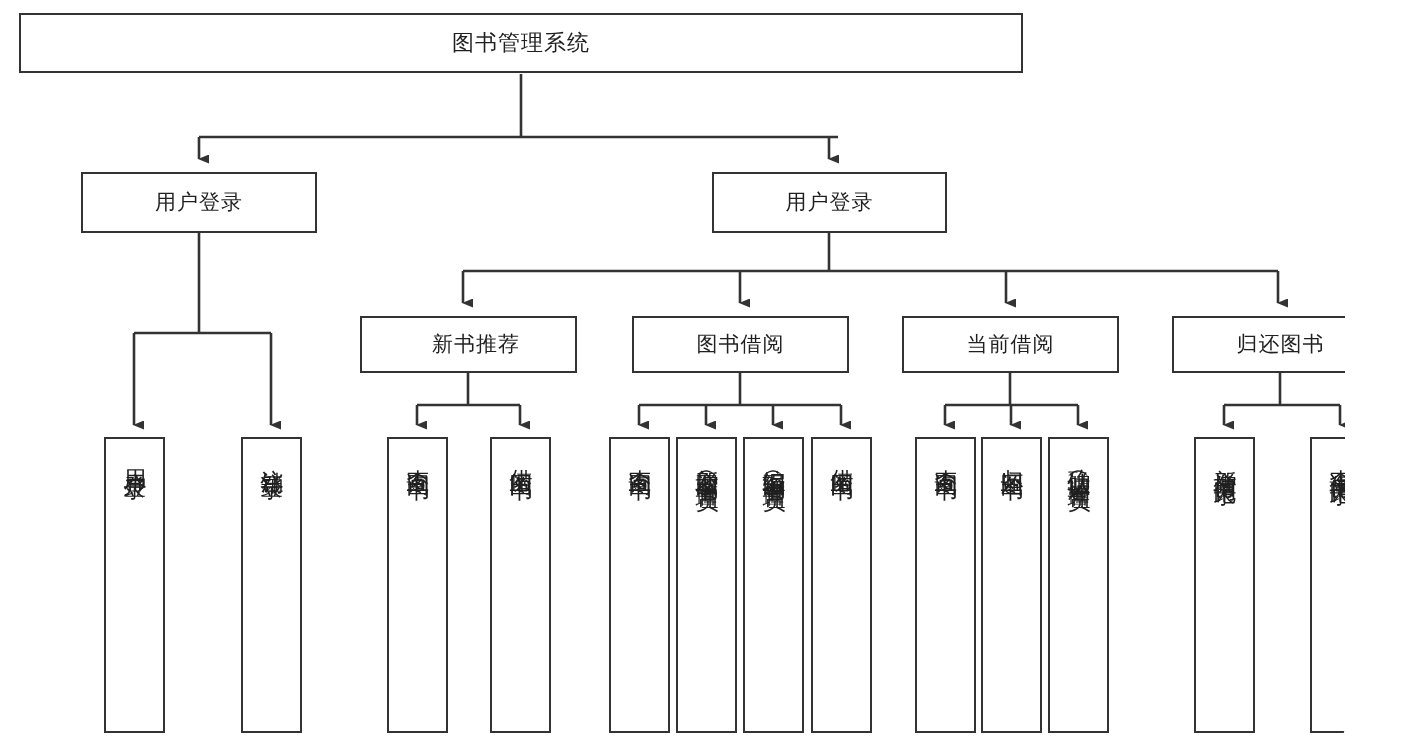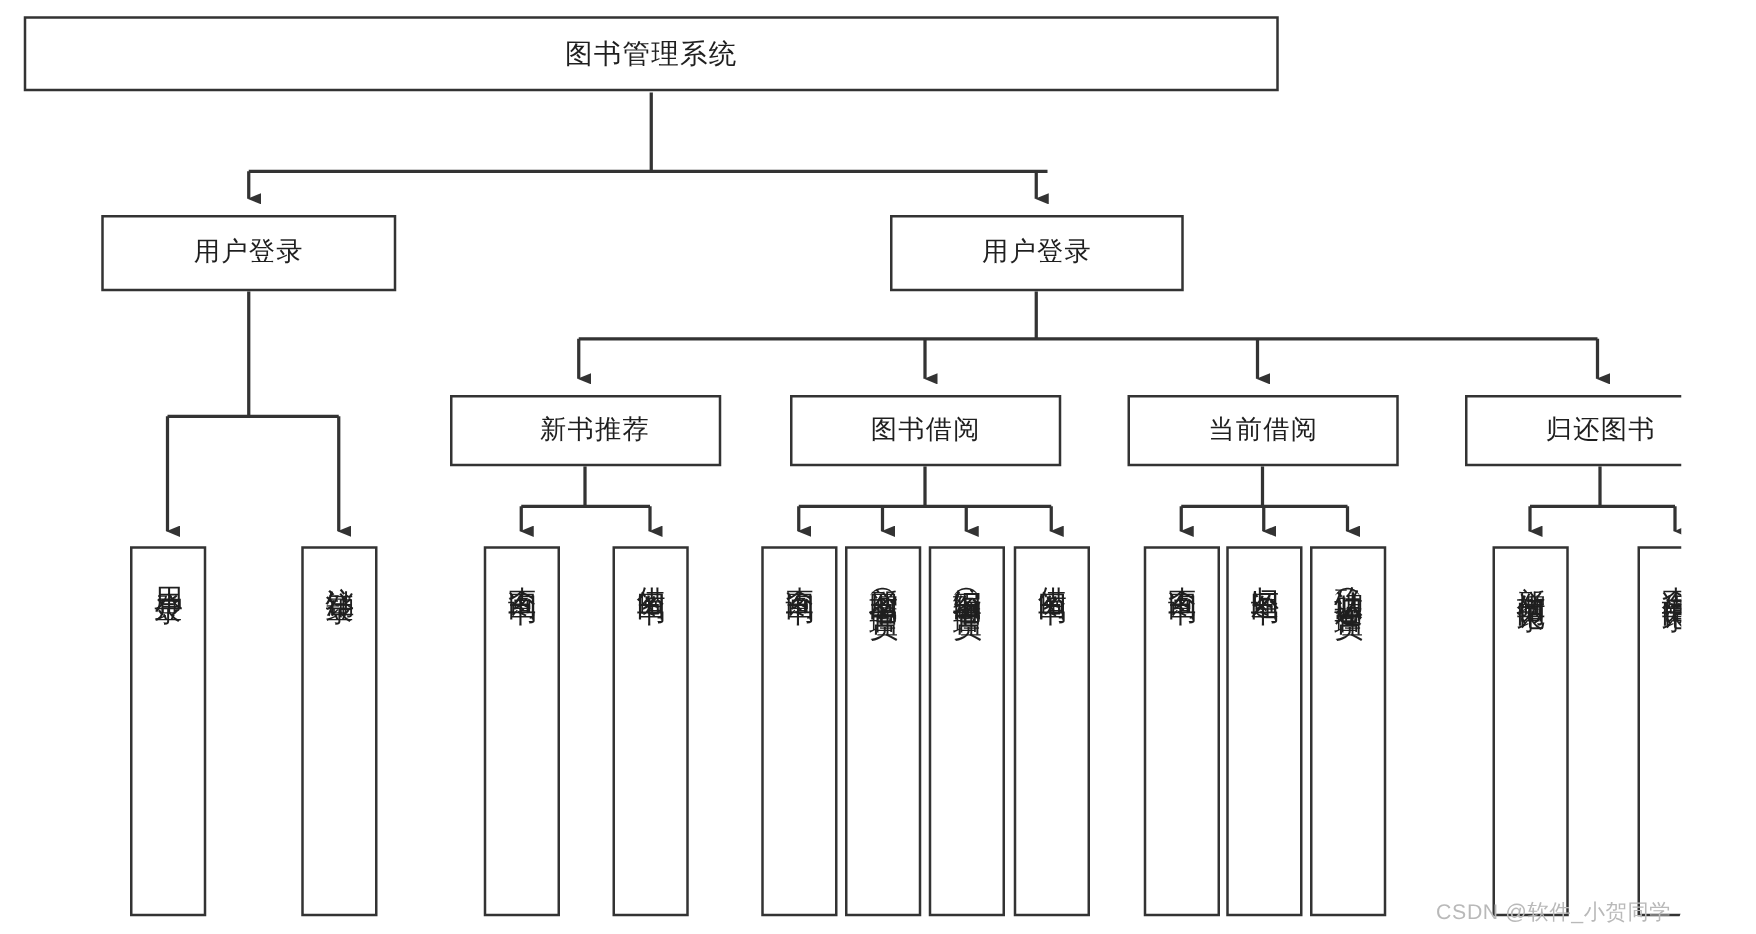--- a/index.html
+++ b/index.html
@@ -183,15 +183,14 @@
     <span class="lbl">确认归还（管理员）</span>
   </div>
 
   <div class="node leaf" style="left:1194px;top:437px;width:61px;height:296px;">
     <span class="lbl">新增借阅记录</span>
   </div>
   <div class="node leaf" style="left:1310px;top:437px;width:61px;height:296px;">
     <span class="lbl">查询借阅记录</span>
   </div>
 
-  <div id="watermark">CSDN @软件_小贺同学</div>
 
 </div>
 
 </body></html>

